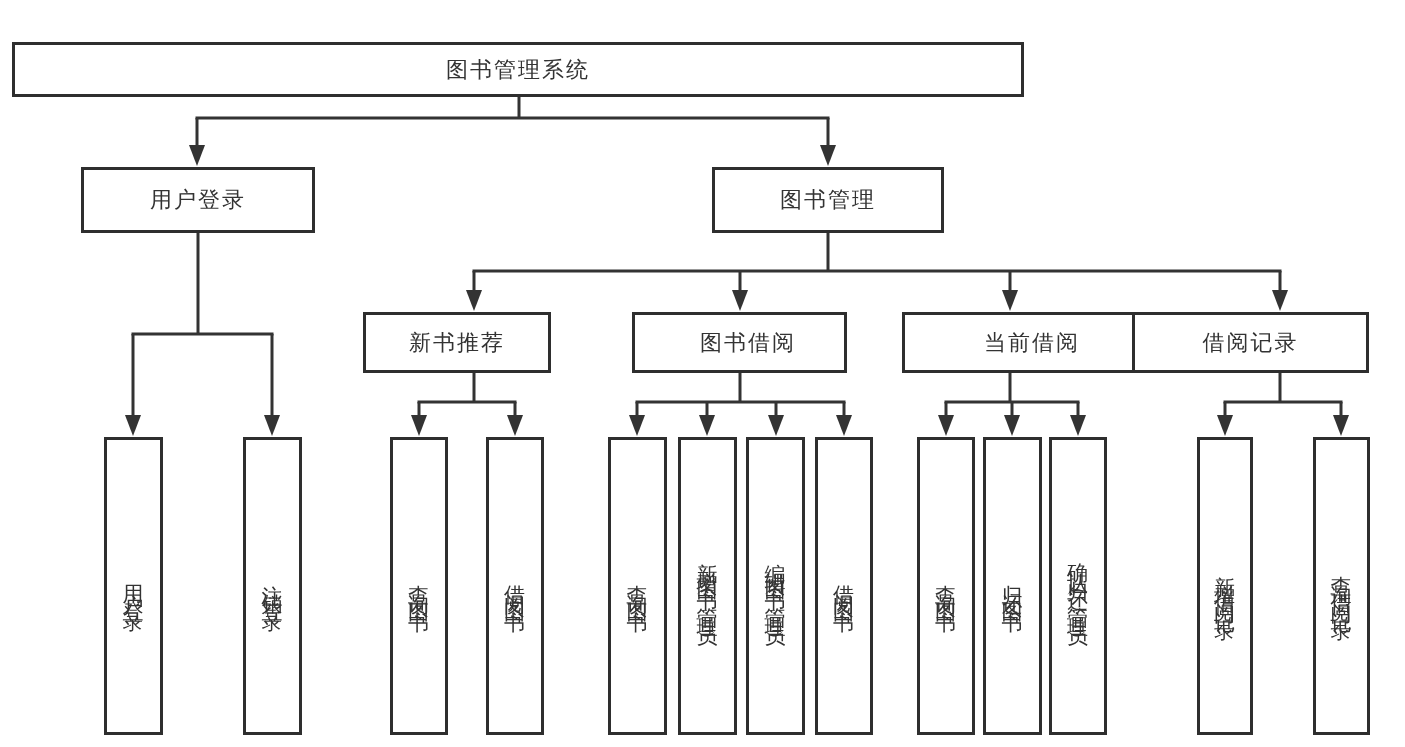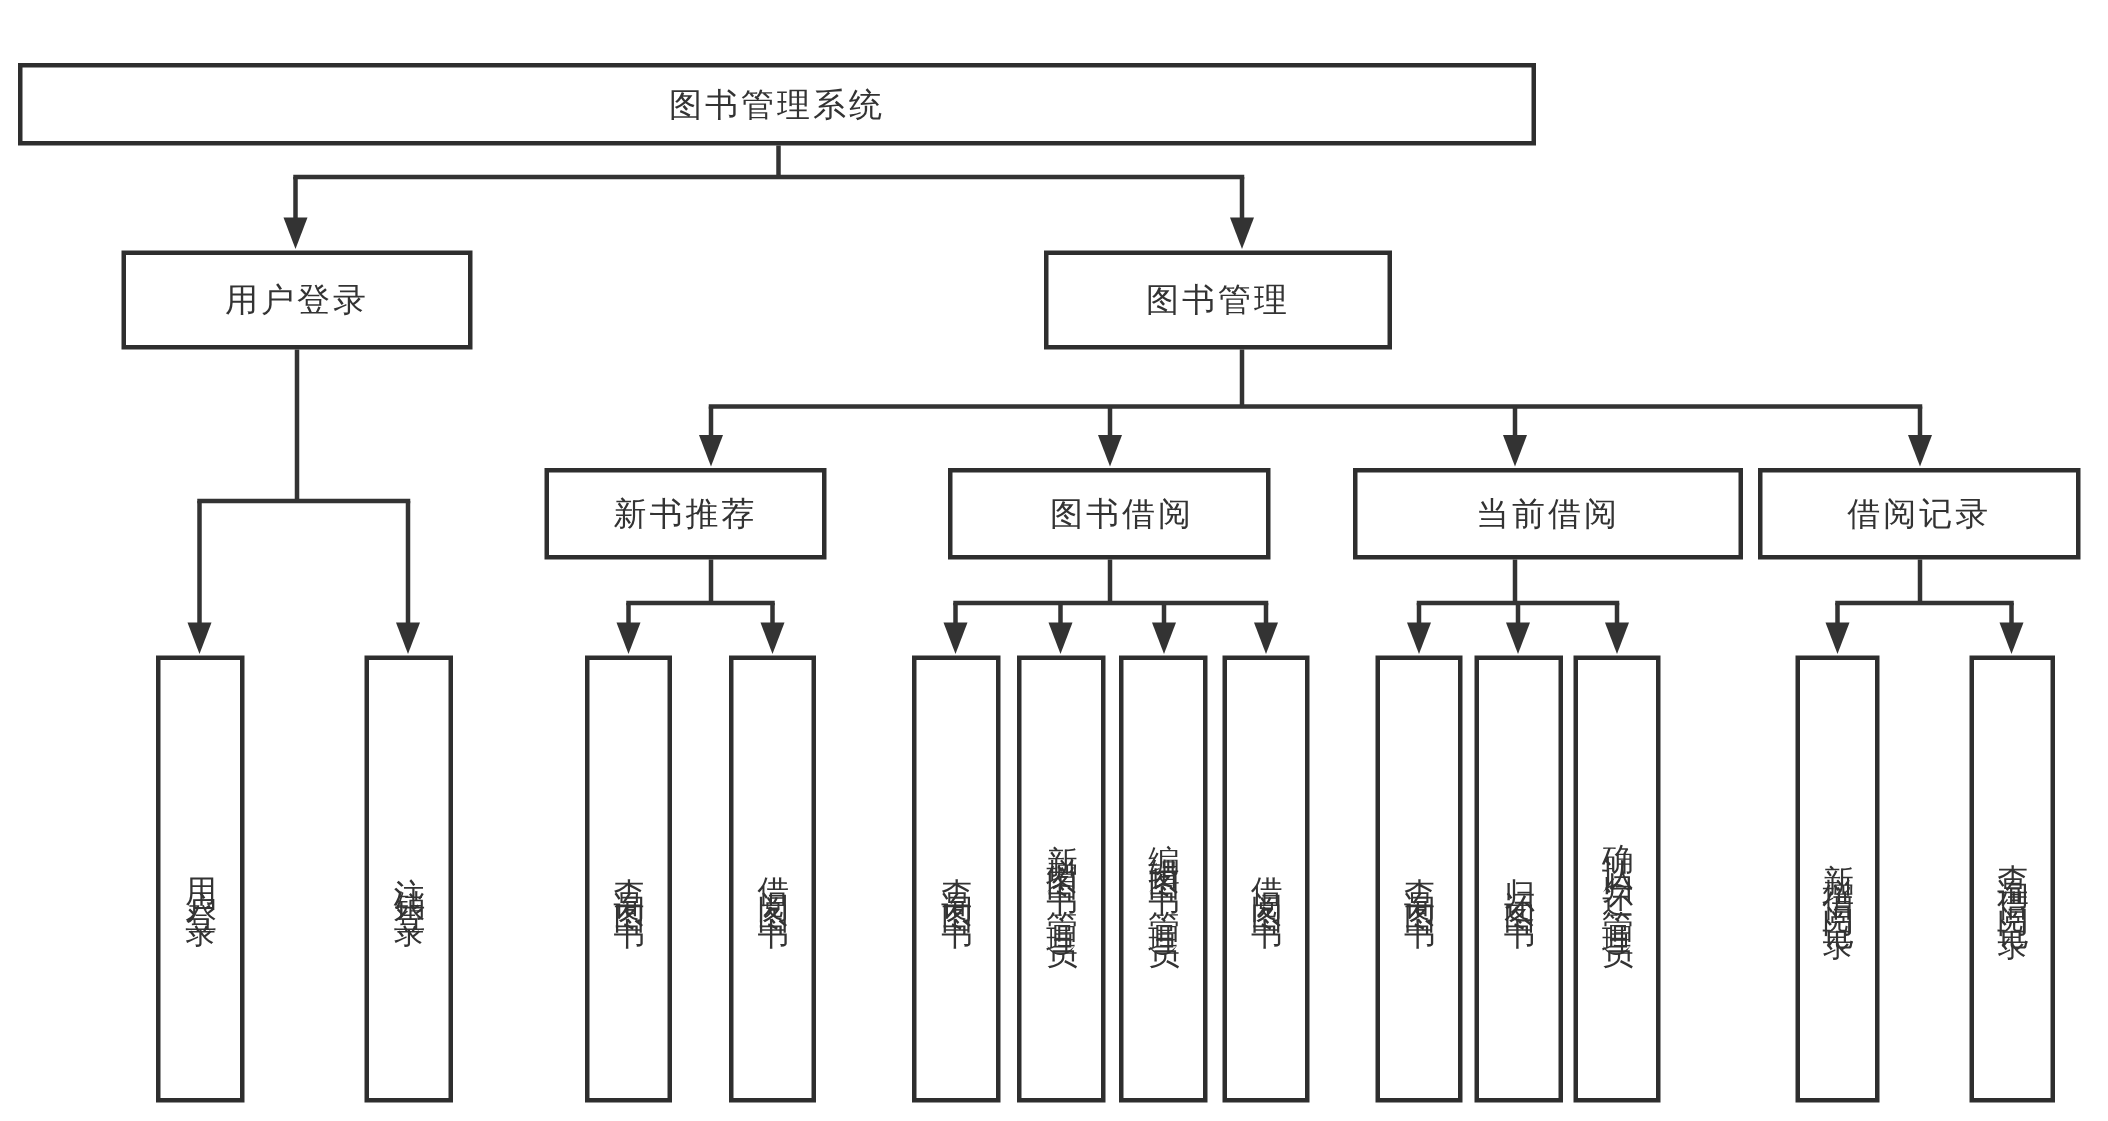--- a/index.html
+++ b/index.html
@@ -55,25 +55,25 @@
     writing-mode:vertical-rl;
     text-orientation:mixed;
     font-size:21px;
     line-height:1;
     letter-spacing:9px;
     white-space:nowrap;
   }
   
   .b-root{left:12px;top:13px;width:1012px;height:55px;margin-top:29px;}
   .b-user{left:81px;top:167px;width:234px;height:66px;}
-  .b-mgmt{left:696px;top:167px;width:232px;height:66px;}
+  .b-mgmt{left:712px;top:167px;width:232px;height:66px;}
   .b-s0{left:363px;top:312px;width:188px;height:61px;}
   .b-s1{left:632px;top:312px;width:215px;height:61px;padding-left:17px;}
   .b-s2{left:902px;top:312px;width:260px;height:61px;}
-  .b-s3{left:1172px;top:312px;width:215px;height:61px;font-family:Liberation Mono, monospace;}
+  .b-s3{left:1132px;top:312px;width:237px;height:61px;font-family:Liberation Mono, monospace;}
   .leaf{top:437px;height:298px;}
   .b-u0{left:104px;width:59px;}
   .b-u1{left:243px;width:59px;}
   .b-s0c0{left:390px;width:58px;}
   .b-s0c1{left:486px;width:58px;}
   .b-s1c0{left:608px;width:59px;}
   .b-s1c1{left:678px;width:59px;}
   .b-s1c2{left:746px;width:59px;}
   .b-s1c3{left:815px;width:58px;}
   .b-s2c0{left:917px;width:58px;}

